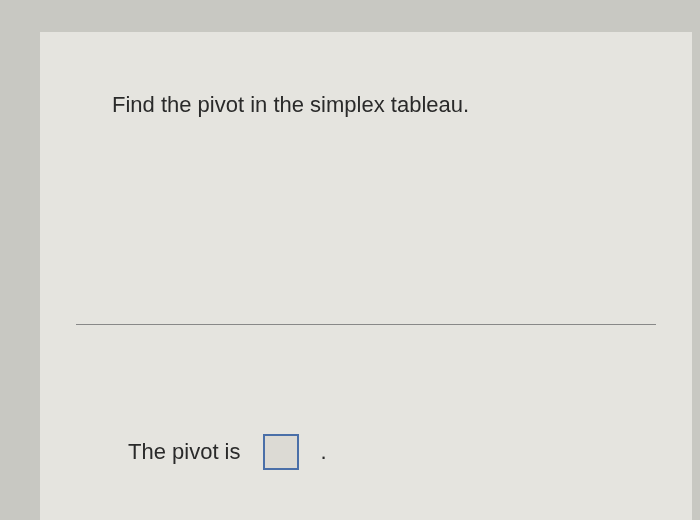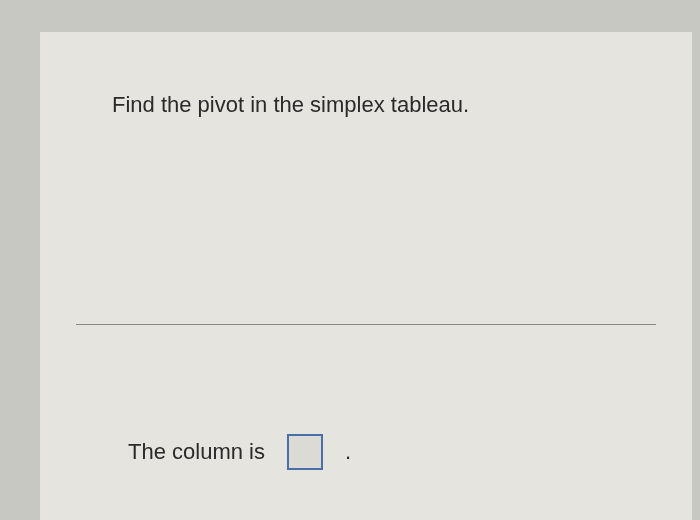--- a/index.html
+++ b/index.html
@@ -66,21 +66,21 @@
 
 <div class="page">
   <div class="question-section">
     <div class="question-text">Find the pivot in the simplex tableau.</div>
   </div>
 
   <hr class="divider">
 
   <div class="answer-section">
     <div class="answer-line">
-      <span class="text-segment">The column is</span>
+      <span class="text-segment">The pivot is</span>
       <input type="text" class="answer-input" style="">
       <span class="text-segment">.</span>
     </div>
 
     <div class="answer-line">
       <input type="text" class="answer-input" style="">
       <input type="text" class="answer-input" style="">
       <span class="text-segment">.</span>
     </div>
   </div>

